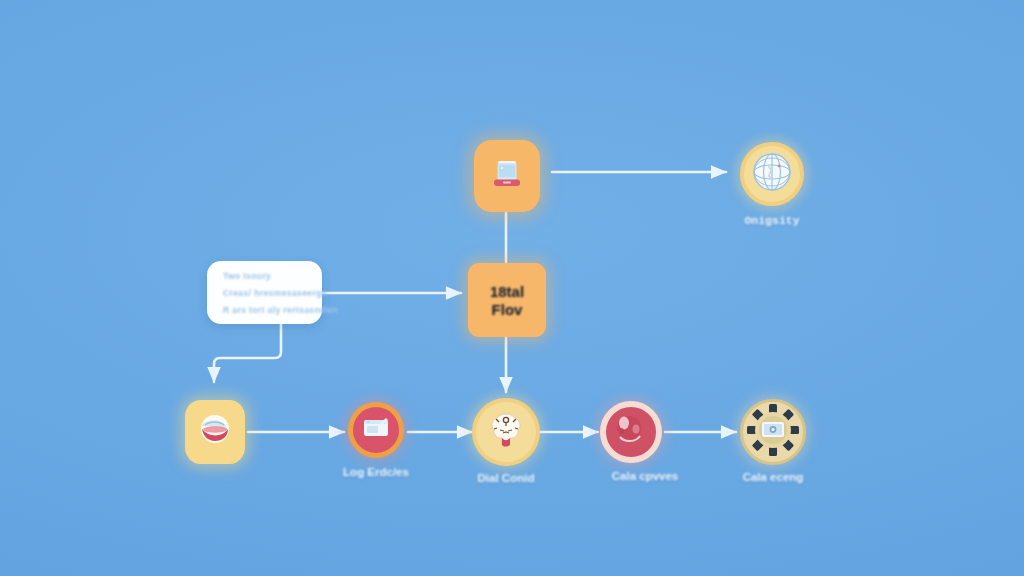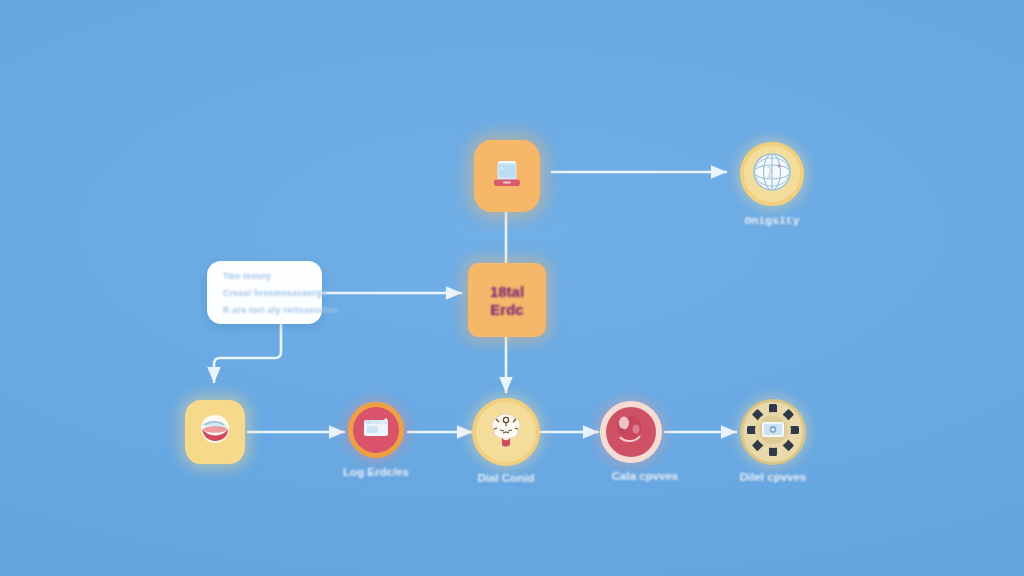--- a/index.html
+++ b/index.html
@@ -87,21 +87,21 @@
   
   .procbox {
     background: #f6b76a;
     border-radius: 11px;
     box-shadow: 0 0 14px 5px rgba(246,183,106,.42);
     display: flex; flex-direction: column;
     align-items: center; justify-content: center;
     gap: 1px;
   }
   .procbox-line {
-    color: #701a75;
+    color: #0f172a;
     font-size: 15px;
     font-weight: 600;
     filter: blur(0.85px);
     white-space: nowrap;
   }
 
   
   .caption {
     position: absolute;
     left: 50%; transform: translateX(-50%);
@@ -182,21 +182,21 @@
   </div>
 
   <div class="node card" style="left:207px; top:261px; width:115px; height:63px;">
     <div class="card-line">Two  Isoury</div>
     <div class="card-line">Creas/ hresmesaseergs</div>
     <div class="card-line">R ars tort aly rertsasndwn</div>
   </div>
 
   <div class="node procbox" style="left:468px; top:263px; width:78px; height:74px;">
     <div class="procbox-line">18tal</div>
-    <div class="procbox-line">Erdc</div>
+    <div class="procbox-line">Flov</div>
   </div>
 
   <div class="node" style="left:185px; top:400px;">
     <div class="tile tile-yellow" style="width:60px; height:64px;">
       <span>
         <svg width="40" height="36" viewBox="0 0 40 36">
           <circle cx="20" cy="17" r="14" fill="#fdfaf2"></circle>
           <path d="M6,14 C10,9 17,7 24,9 C30,11 33,15 32,18 C26,15 14,14 6,14 z" fill="#cfe4f2" opacity=".85"></path>
           <path d="M7,17 C13,25 27,26 33,17 C33,25 27,29 20,29 C13,29 8,24 7,17 z" fill="#d04a60"></path>
           <ellipse cx="20" cy="17.5" rx="12" ry="3.2" fill="#e9707f" opacity=".7"></ellipse>
@@ -273,16 +273,16 @@
           </g>
           <circle cx="30" cy="30" r="18" fill="#e7d6a6"></circle>
           <circle cx="30" cy="30" r="14" fill="#d9c68f" opacity=".7"></circle>
           <rect x="19" y="22" width="22" height="15" rx="2" fill="#f1f7fb"></rect>
           <rect x="21" y="24" width="18" height="11" rx="1" fill="#cde3f2"></rect>
           <circle cx="30" cy="29.5" r="3.4" fill="#7fa8c9"></circle>
           <circle cx="30" cy="29.5" r="1.6" fill="#eef6fb"></circle>
         </svg>
       </span>
     </div>
-    <div class="caption" style="top:72px;">Dilel cpvves</div>
+    <div class="caption" style="top:72px;">Cala eceng</div>
   </div>
 
 </div>
 
 </body></html>

